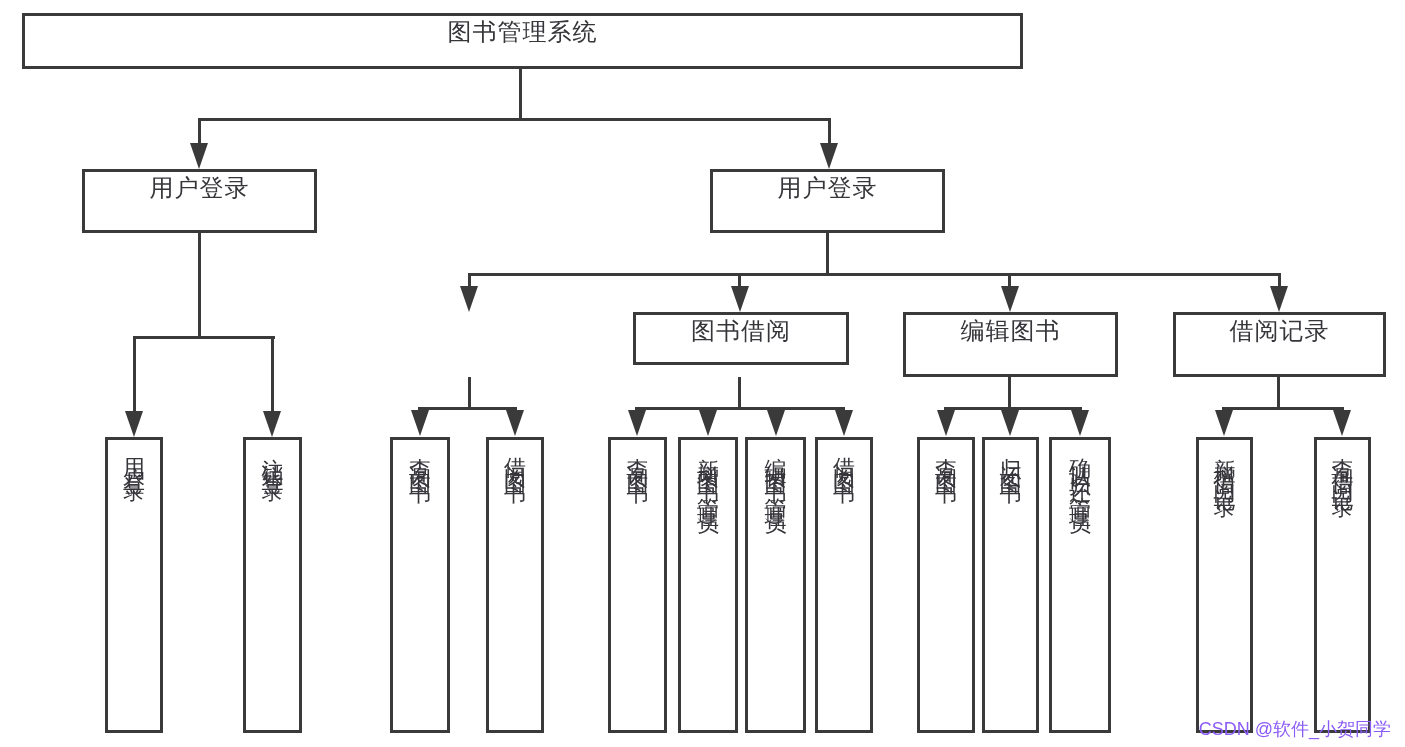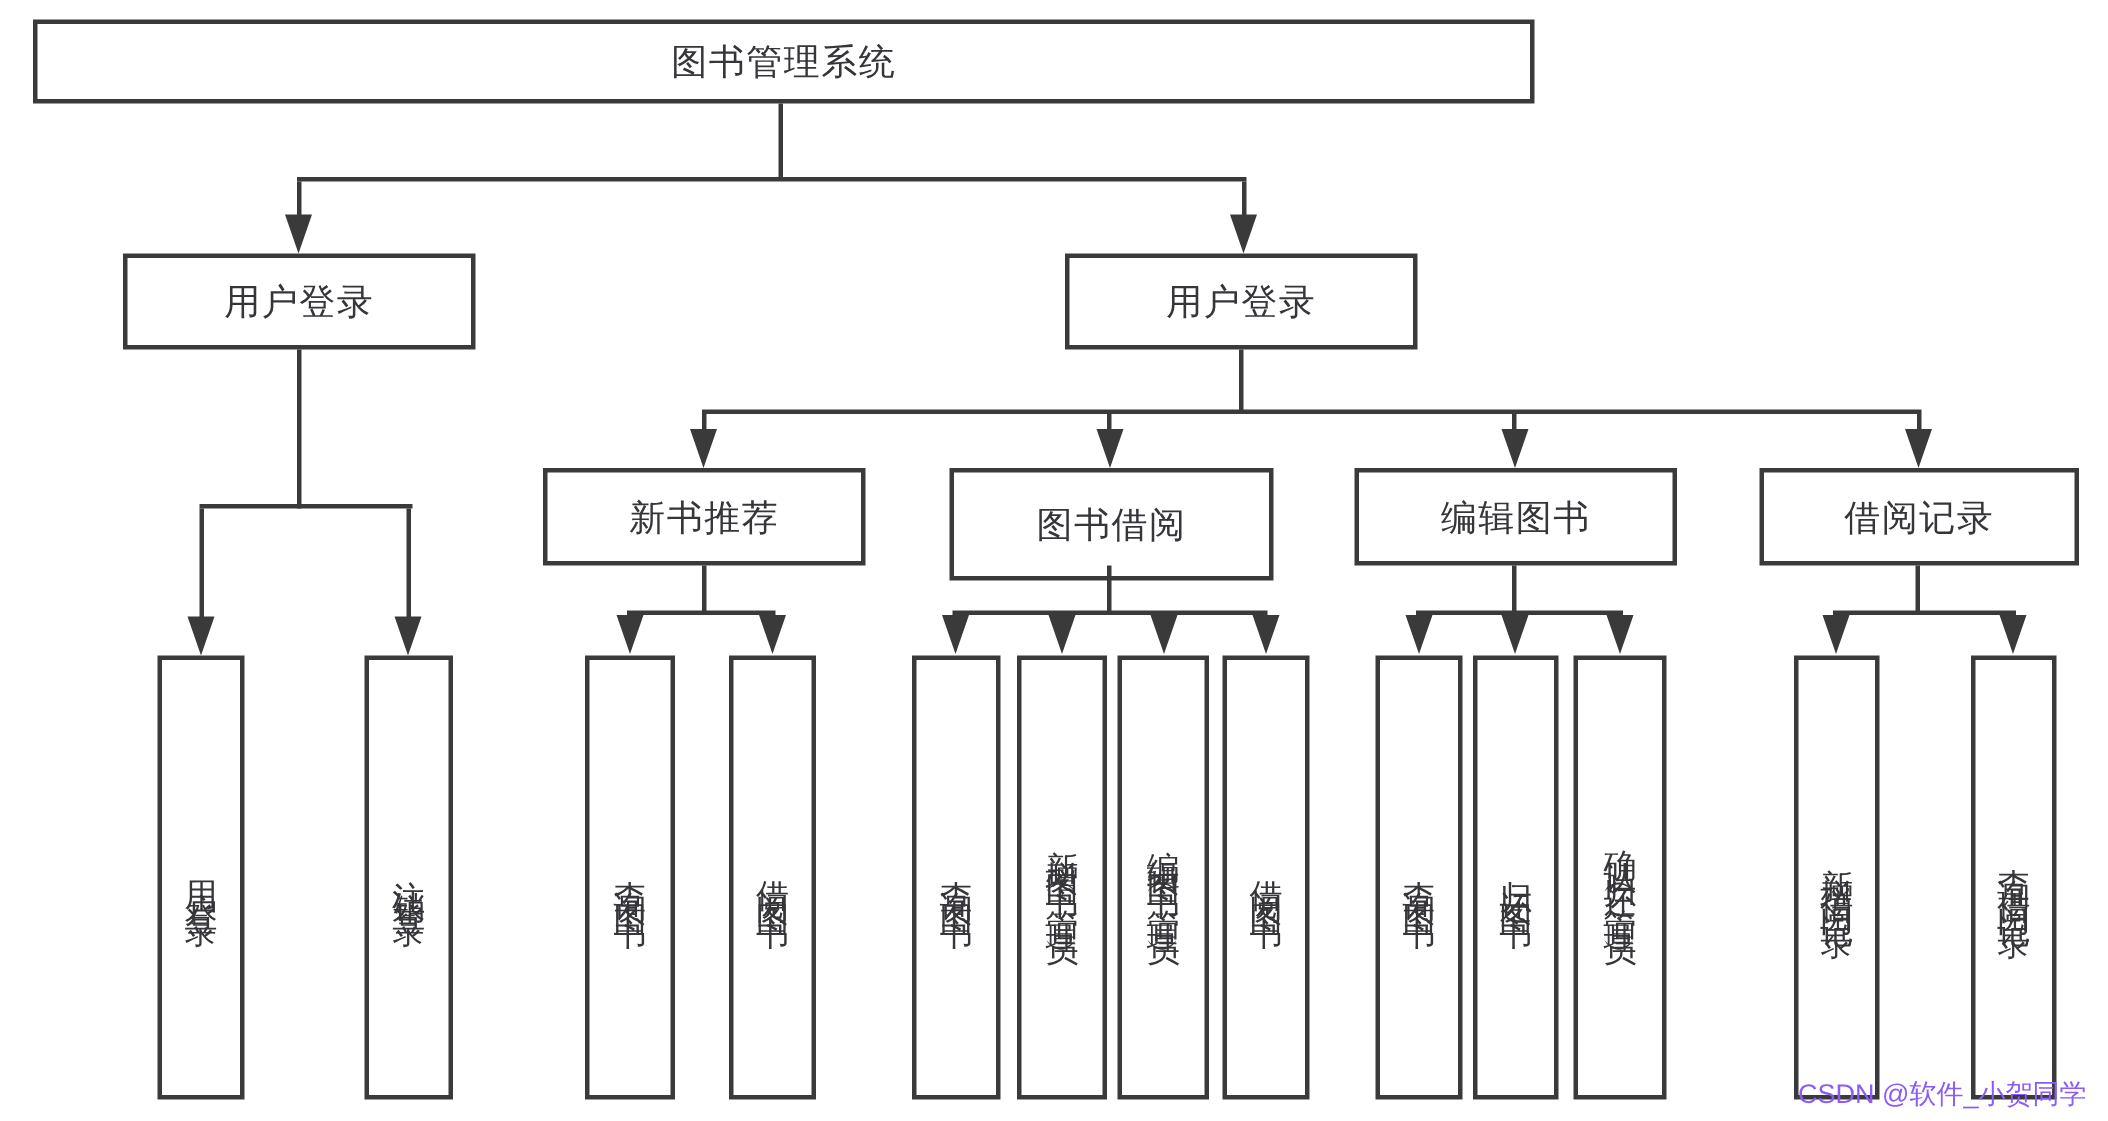--- a/index.html
+++ b/index.html
@@ -10,21 +10,21 @@
     background: #ffffff;
     font-family: "Liberation Sans", "DejaVu Sans", sans-serif;
     overflow: hidden;
   }
   .box {
     position: absolute;
     box-sizing: border-box;
     border: 3px solid #3a3a3a;
     background: #ffffff;
     display: flex;
-    align-items: center;
+    align-items: flex-start;
     justify-content: center;
     color: #35353a;
     font-size: 24px;
     letter-spacing: 1px;
   }
   .vbox { font-size: 22px; letter-spacing: 0; }
   .vlabel {
     writing-mode: vertical-rl;
     text-orientation: mixed;
     letter-spacing: 8px;
@@ -86,24 +86,21 @@
   <div class="hline" style="left:468px; top:273px; width:813px;"></div>
   <div class="vline" style="left:468px; top:276px; height:12px;"></div>
   <div class="arrow" style="left:460px; top:286px;"></div>
   <div class="vline" style="left:738px; top:276px; height:12px;"></div>
   <div class="arrow" style="left:731px; top:286px;"></div>
   <div class="vline" style="left:1008px; top:276px; height:12px;"></div>
   <div class="arrow" style="left:1001px; top:286px;"></div>
   <div class="vline" style="left:1278px; top:276px; height:12px;"></div>
   <div class="arrow" style="left:1270px; top:286px;"></div>
 
-  <div class="box" style="left:362px; top:312px; width:215px; height:65px;">
-    <span>新书推荐</span>
-  </div>
-  <div class="box" style="left:633px; top:312px; width:216px; height:75px;">
+  <div class="box" style="left:633px; top:312px; width:216px; height:53px;">
     <span>图书借阅</span>
   </div>
   <div class="box" style="left:903px; top:312px; width:215px; height:65px;">
     <span>编辑图书</span>
   </div>
   <div class="box" style="left:1173px; top:312px; width:213px; height:65px;">
     <span>借阅记录</span>
   </div>
 
   <div class="vline" style="left:468px; top:377px; height:33px;"></div>

